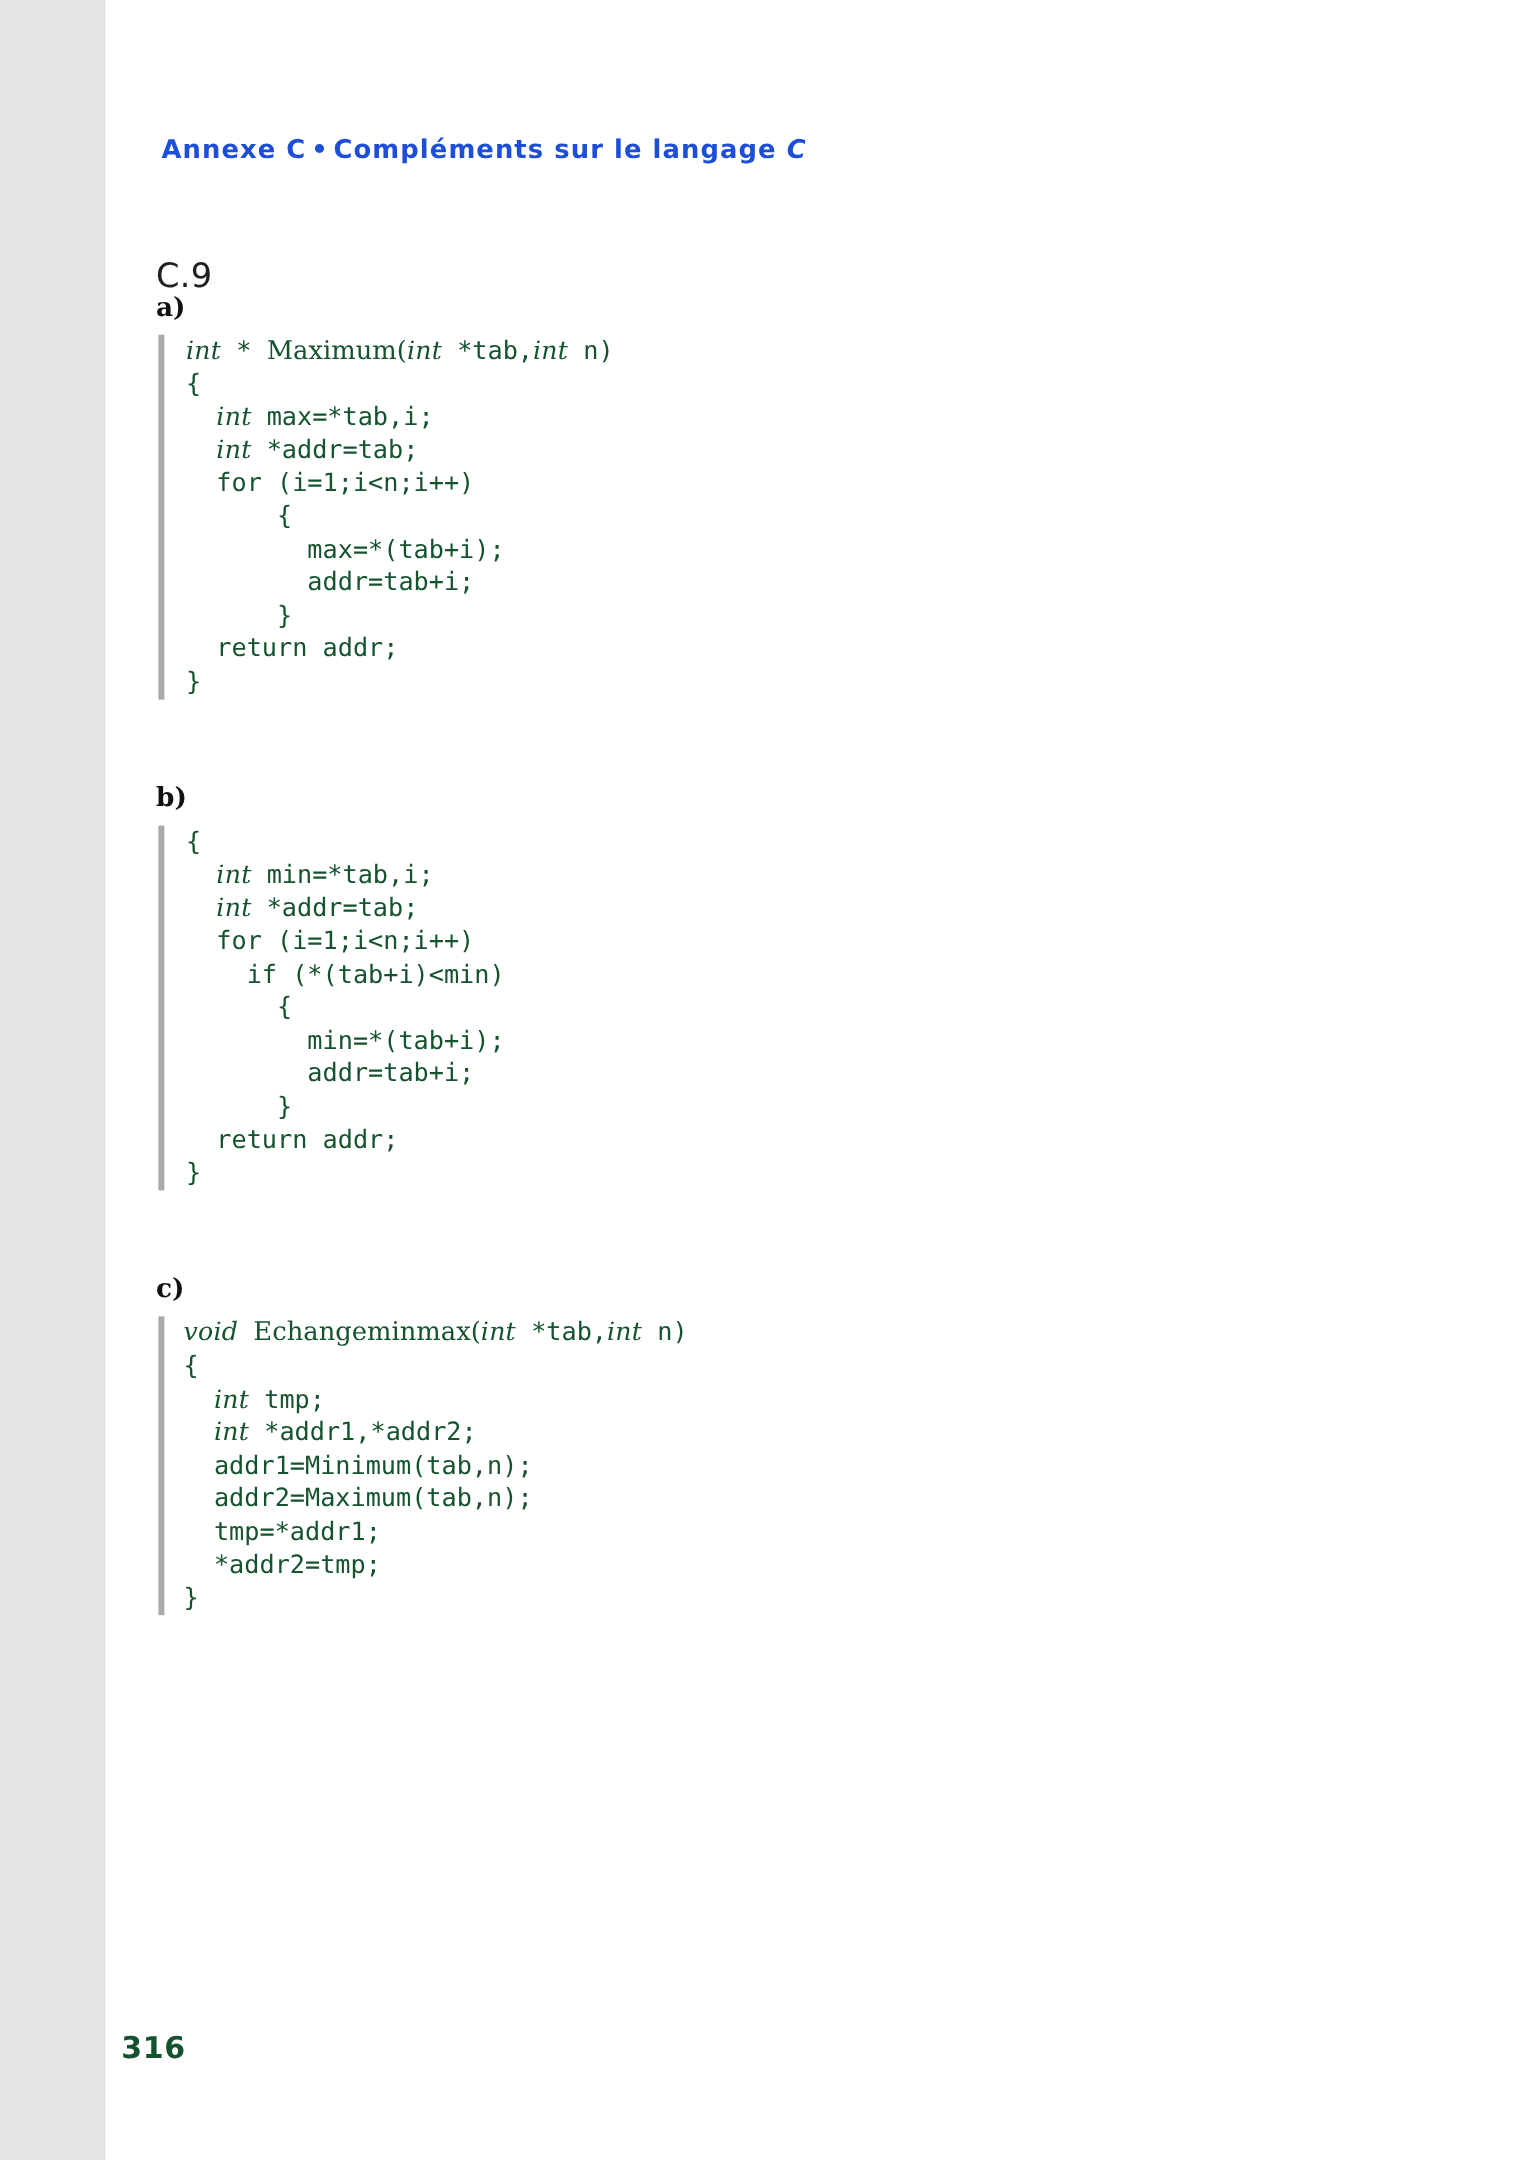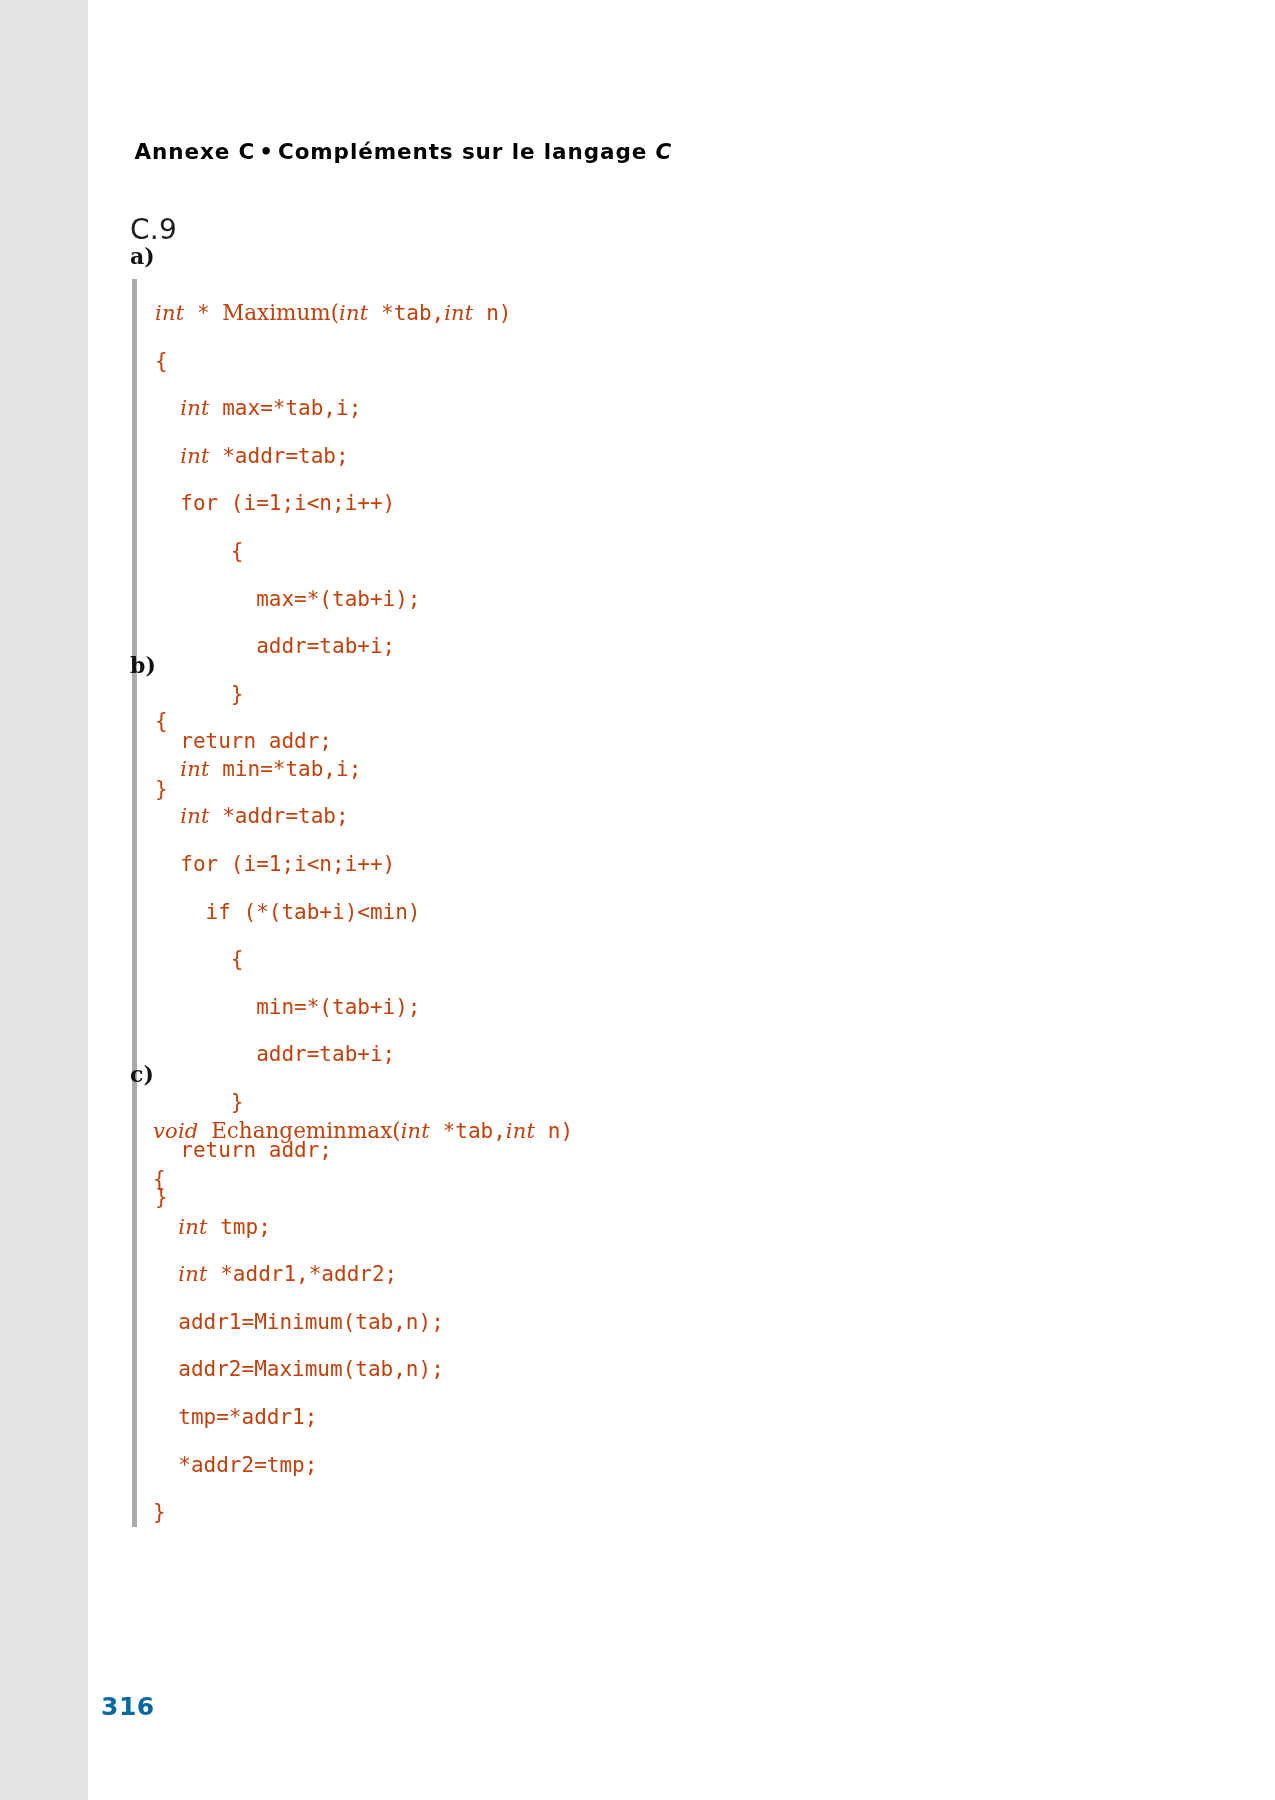--- a/index.html
+++ b/index.html
@@ -31,26 +31,26 @@
     top: 0;
     width: 1187px;
     height: 1800px;
     background: #ffffff;
   }
 
   
   #running-header {
     position: absolute;
     left: 13px;
-    top: 114px;
+    top: 88px;
     font-family: "DejaVu Sans", sans-serif;
     font-weight: bold;
     font-size: 21.5px;
     letter-spacing: 0.9px;
-    color: #000000;
+    color: #1d4ed8;
     white-space: pre;
   }
   #running-header .bullet-sep {
     font-weight: bold;
     padding: 0 4px;
   }
   #running-header .ital {
     font-style: italic;
   }
 
@@ -81,24 +81,23 @@
   .code-block {
     position: absolute;
     left: 44px;
     border-left: 5px solid #aaaaaa;
     padding-left: 18px;
   }
   .code-line {
     font-family: "DejaVu Sans Mono", monospace;
     font-size: 21px;
     line-height: 27.6px;
-    color: #c2410c;
+    color: #14532d;
     white-space: pre;
     letter-spacing: 0px;
-    margin-top: 20px;
   }
   .code-line .kw {
     font-family: "DejaVu Serif", serif;
     font-style: italic;
     font-size: 21px;
     letter-spacing: 0.2px;
   }
   .code-line .fn {
     font-family: "DejaVu Serif", serif;
     font-style: normal;
@@ -106,21 +105,21 @@
   }
 
   
   #page-number {
     position: absolute;
     left: 13px;
     top: 1692px;
     font-family: "DejaVu Sans", sans-serif;
     font-weight: bold;
     font-size: 25px;
-    color: #0369a1;
+    color: #14532d;
     letter-spacing: 0.5px;
   }
 </style>
 </head>
 <body>
 
 <div id="margin-band"></div>
 
 <div id="page">
 

